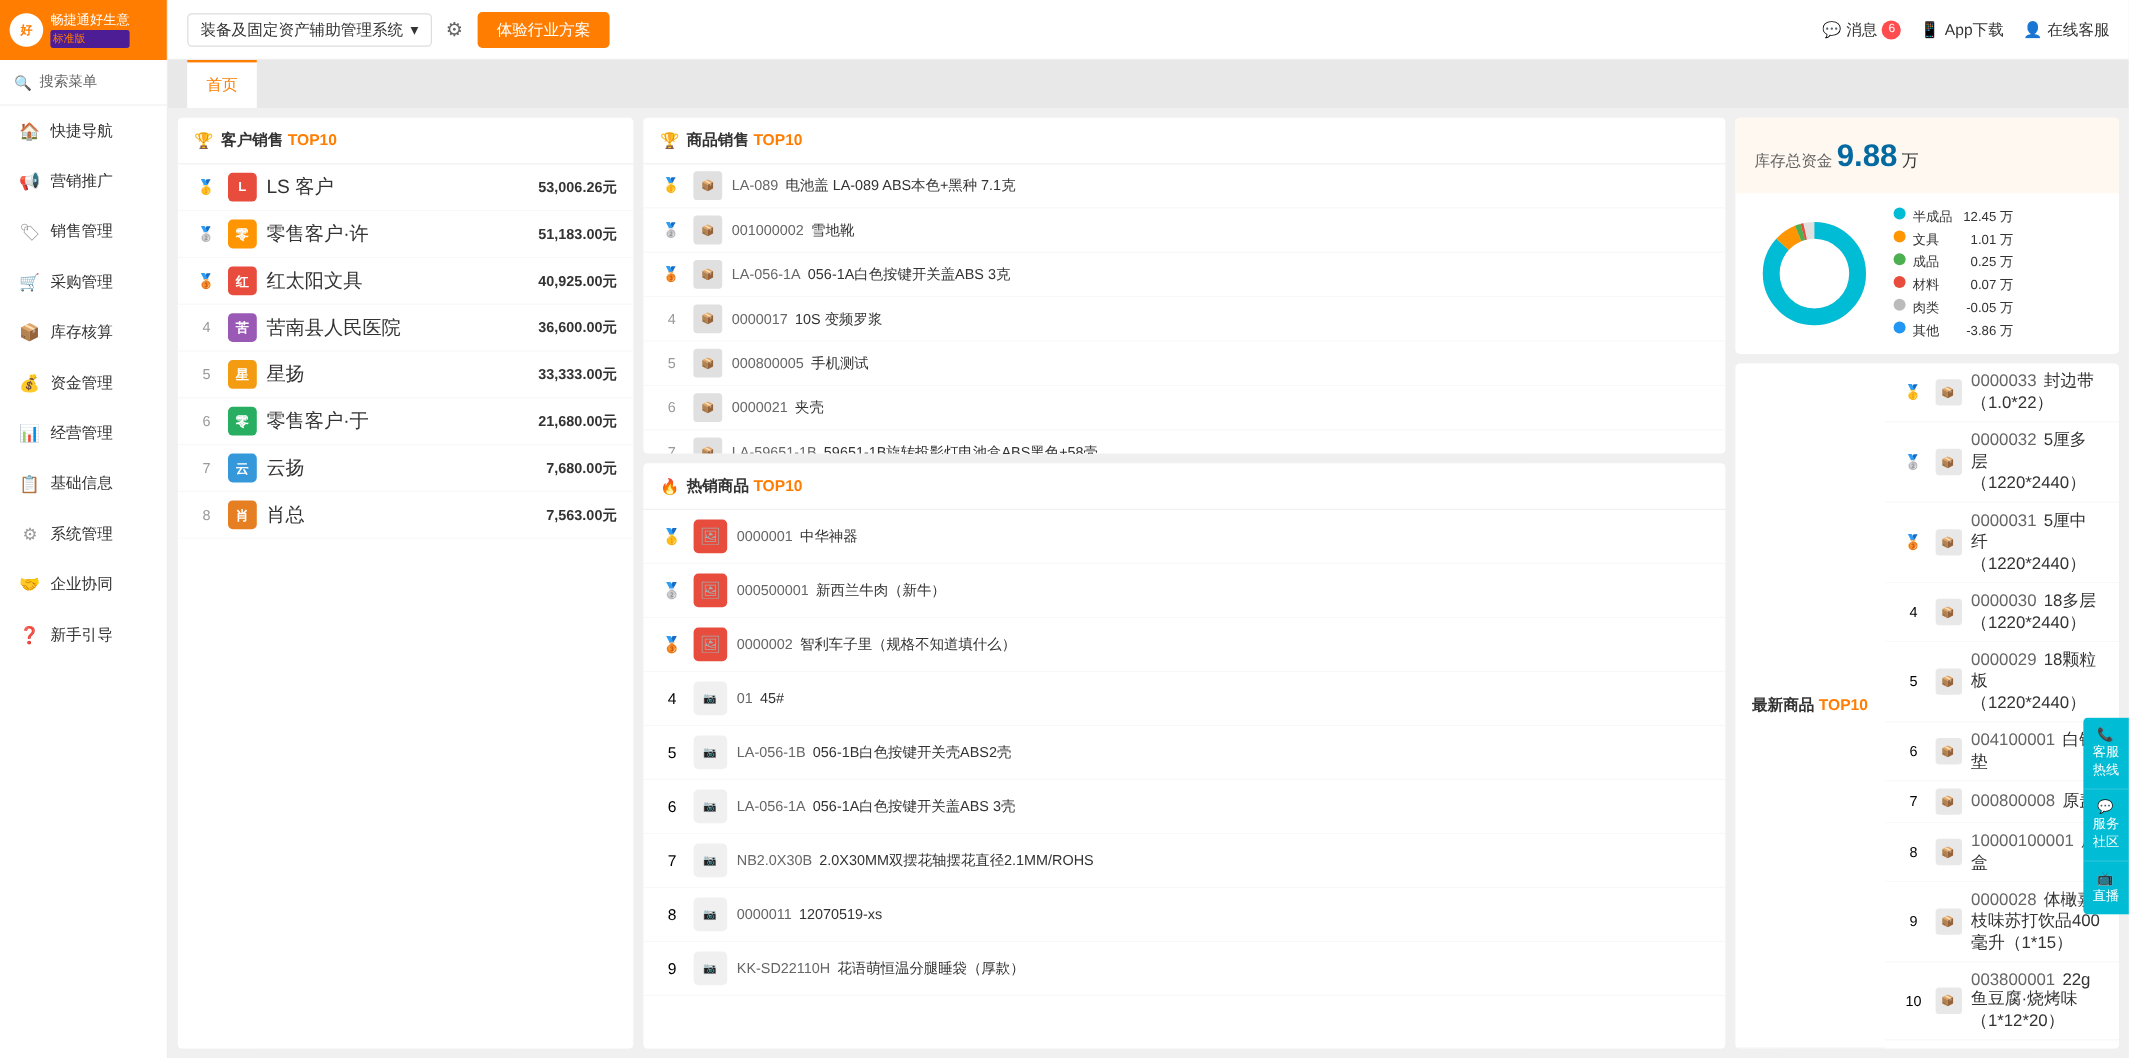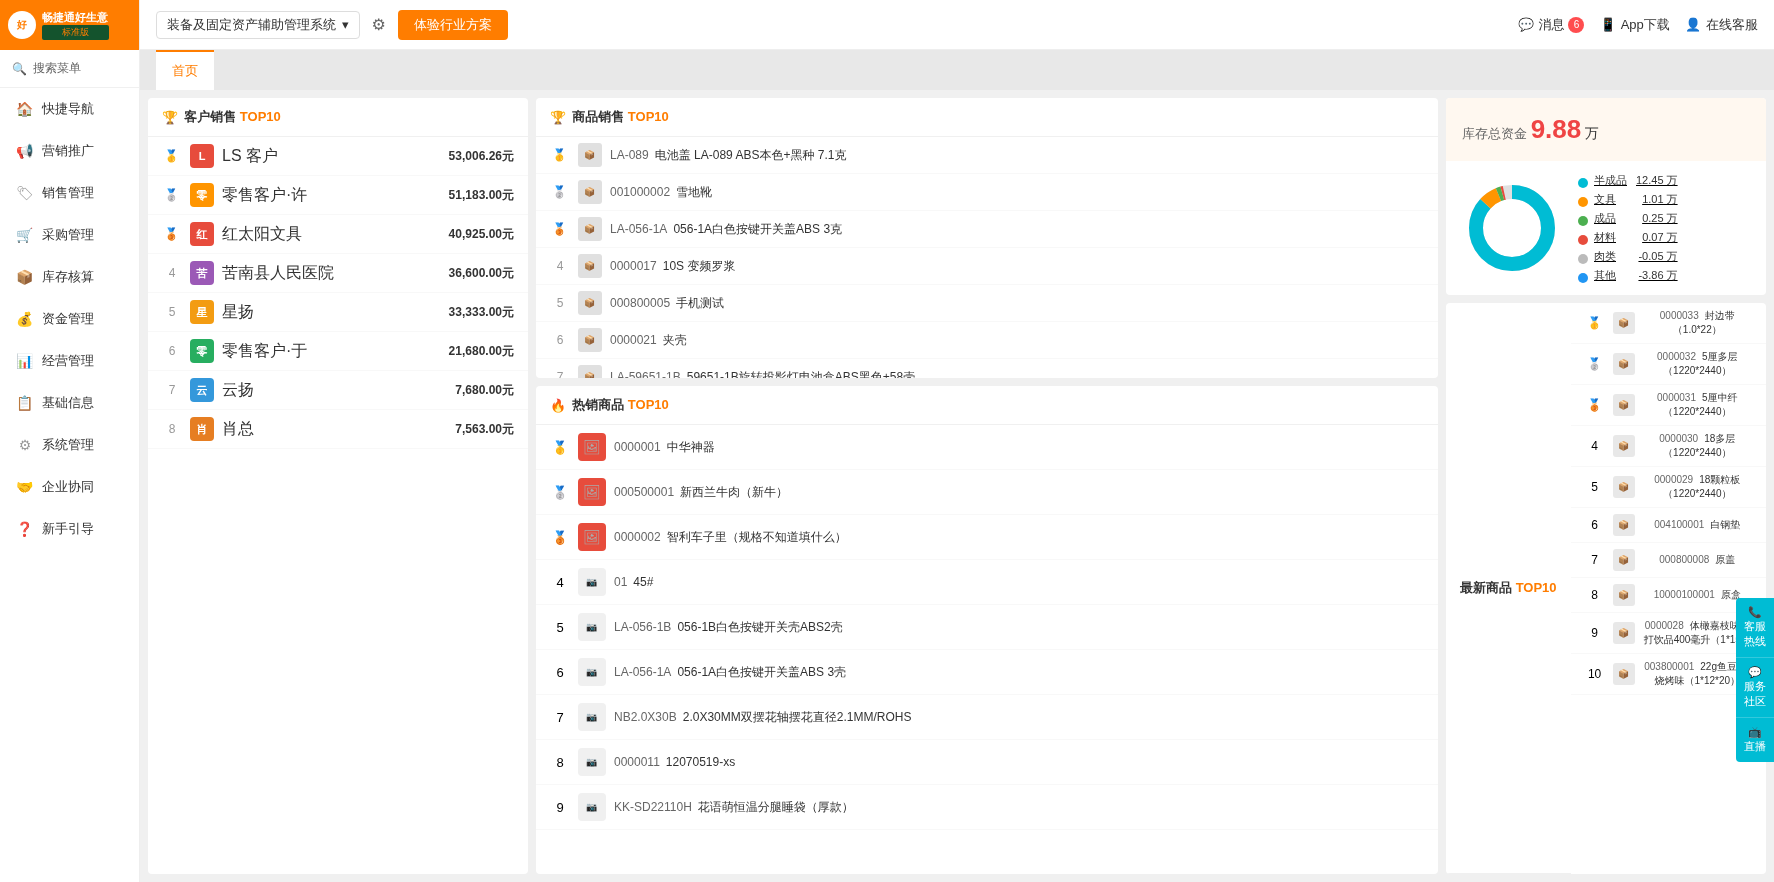--- a/index.html
+++ b/index.html
@@ -23,22 +23,22 @@
       height: 50px;
     }
     .sidebar-logo-icon {
       width: 28px;
       height: 28px;
       background: #fff;
       border-radius: 50%;
       display: flex; align-items: center; justify-content: center;
       font-size: 10px; color: #ff7d00; font-weight: bold;
     }
-    .sidebar-logo-text { color: #fff; font-size: 11px; line-height: 1.3; font-weight: bold; }
-    .sidebar-logo-badge { font-size: 9px; background: #14532d; color: #ff7d00; border-radius: 2px; padding: 1px 20px; }
+    .sidebar-logo-text { color: #fff; font-size: 11px; line-height: 1.3; }
+    .sidebar-logo-badge { font-size: 9px; background: #4c1d95; color: #ff7d00; border-radius: 2px; padding: 1px 2px; }
 
     .sidebar-search {
       padding: 10px 12px;
       border-bottom: 1px solid #f0f0f0;
       display: flex; align-items: center; gap: 6px; cursor: pointer;
     }
     .sidebar-search span { color: #666; font-size: 12px; }
 
     .sidebar-nav { flex: 1; overflow-y: auto; }
     .nav-item {
@@ -172,45 +172,45 @@
     .hot-img { width: 28px; height: 28px; border-radius: 4px; background: #f0f0f0; flex-shrink: 0; overflow: hidden; display: flex; align-items: center; justify-content: center; font-size: 9px; color: #aaa; }
     .hot-img.colored { background: #ff7d00; }
     .hot-name { flex: 1; font-size: 12px; color: #333; }
 
     
     .inventory-total {
       padding: 16px;
       background: #fff8f0;
     }
     .inventory-label { font-size: 13px; color: #666; }
-    .inventory-value { font-size: 26px; font-weight: bold; color: #ef4444; }
+    .inventory-value { font-size: 26px; font-weight: bold; color: #0369a1; }
     .inventory-unit { font-size: 14px; color: #333; }
 
     .donut-container {
       display: flex; align-items: center; gap: 16px; padding: 12px 16px;
     }
     .donut-svg { width: 100px; height: 100px; flex-shrink: 0; }
     .legend { display: flex; flex-direction: column; gap: 4px; }
-    .legend-item { display: flex; align-items: flex-end; gap: 6px; font-size: 11px; text-decoration: underline; }
+    .legend-item { display: flex; align-items: flex-start; gap: 6px; font-size: 11px; }
     .legend-dot { width: 10px; height: 10px; border-radius: 50%; flex-shrink: 0; }
     .legend-name { color: #333; min-width: 36px; }
     .legend-val { color: #333; margin-left: auto; }
 
     .inv-footer { padding: 6px 16px 12px; font-size: 11px; color: #666; }
 
     
     .new-item {
       display: flex; align-items: center;
       padding: 6px 14px;
       border-bottom: 1px solid #f8f8f8;
       gap: 8px;
     }
     .new-rank { width: 20px; text-align: center; font-size: 12px; flex-shrink: 0; }
     .new-thumb { width: 22px; height: 22px; background: #e8e8e8; border-radius: 3px; flex-shrink: 0; display: flex; align-items: center; justify-content: center; font-size: 9px; color: #aaa; }
-    .new-name { flex: 1; font-size: 10px; color: #333; text-align: center; }
+    .new-name { flex: 1; font-size: 14px; color: #333; }
 
     
     ::-webkit-scrollbar { width: 4px; }
     ::-webkit-scrollbar-thumb { background: #ddd; border-radius: 2px; }
 
     
     .cs-float {
       position: fixed; right: 0; bottom: 120px;
       display: flex; flex-direction: column;
       background: #00bcd4; border-radius: 4px 0 0 4px;

